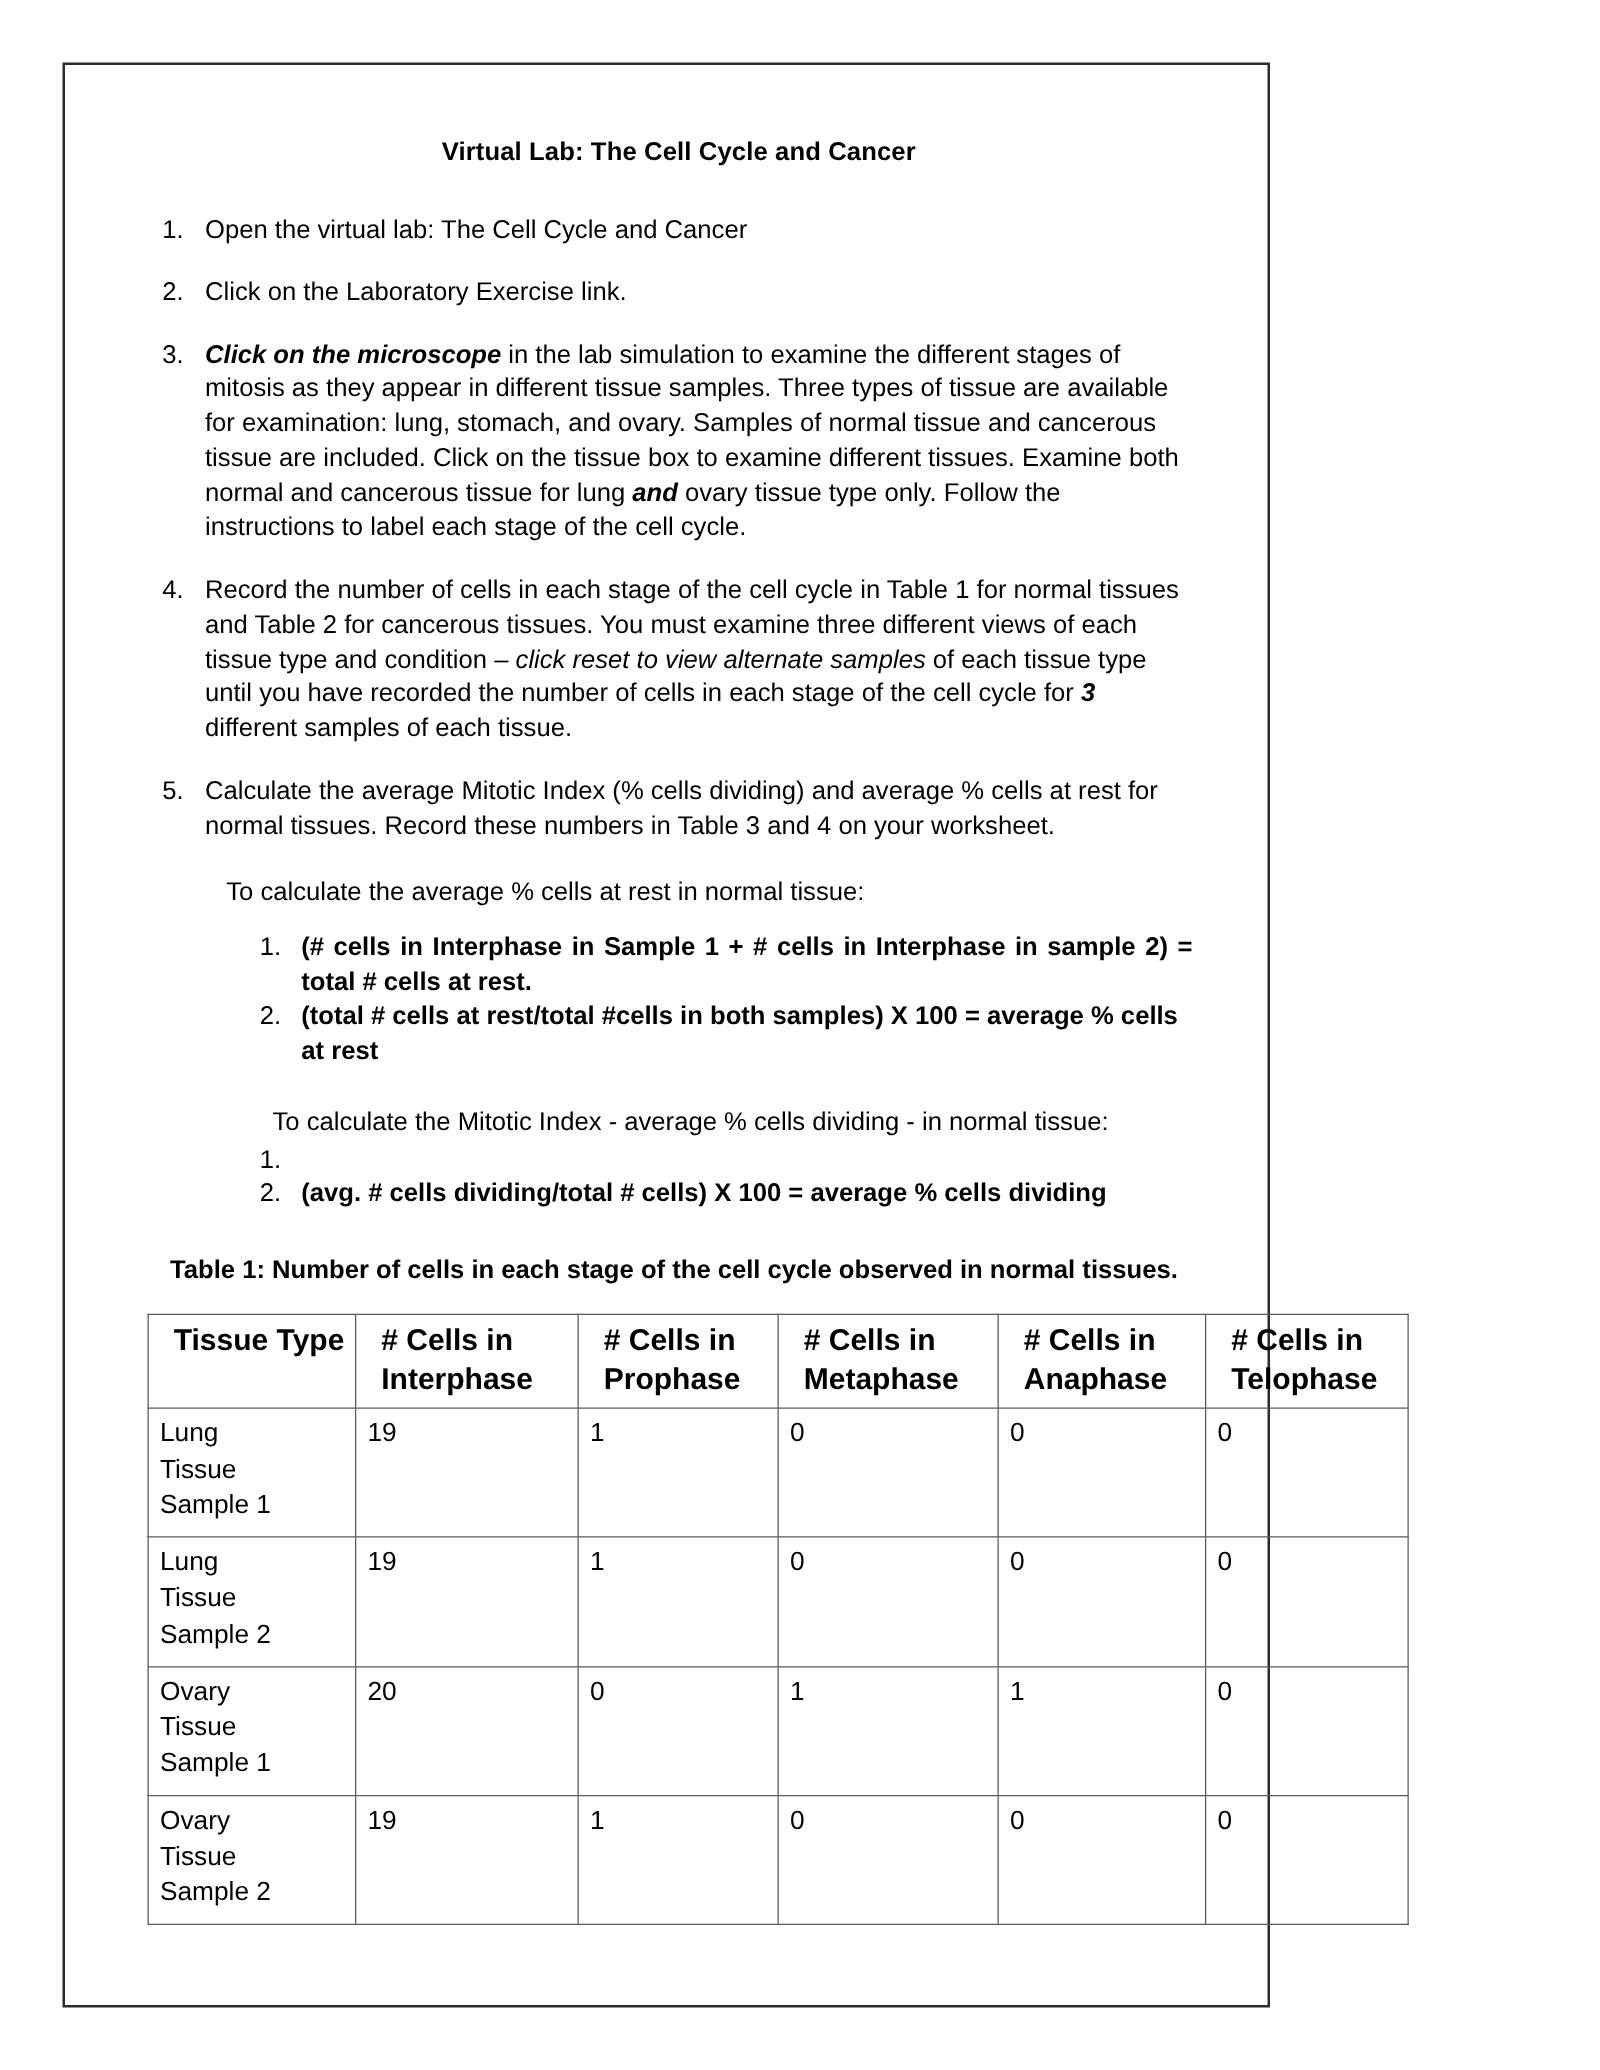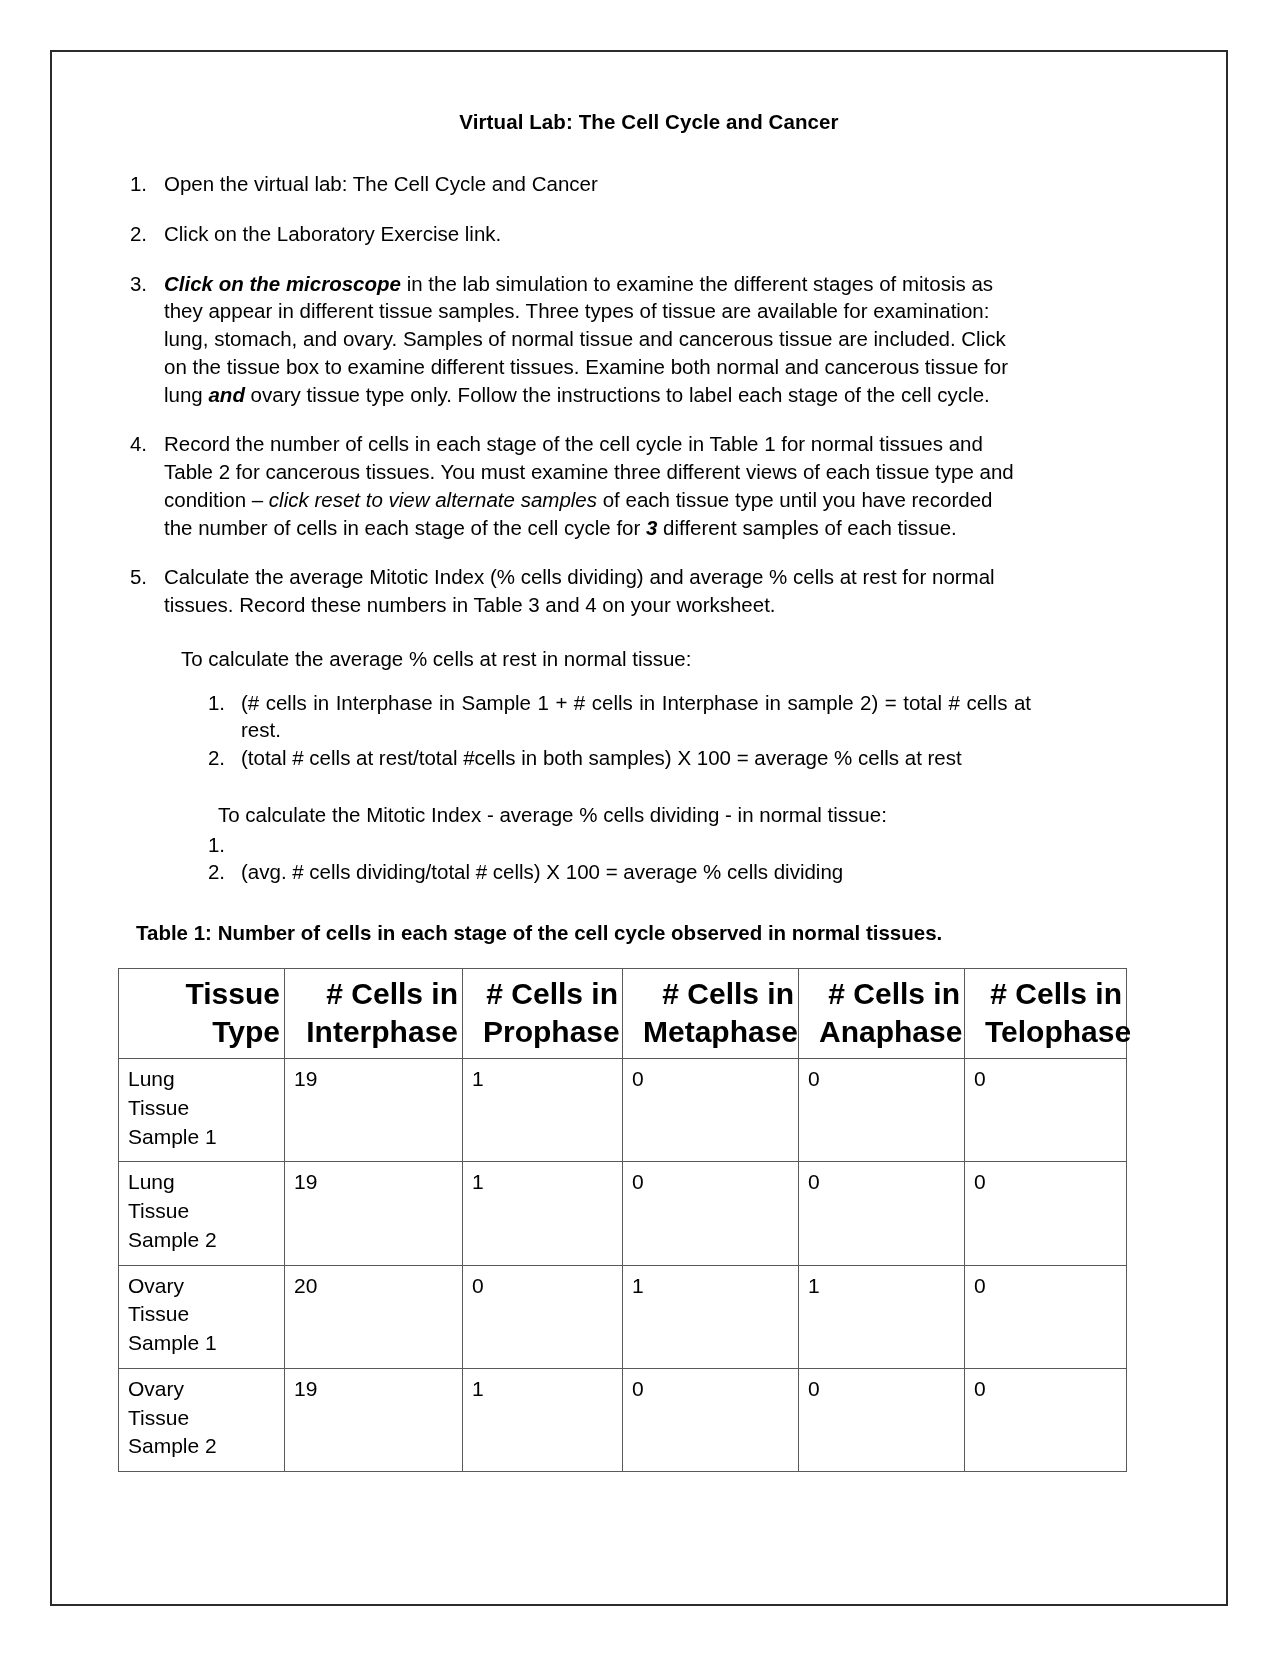--- a/index.html
+++ b/index.html
@@ -15,21 +15,21 @@
     color: #000000;
     position: relative;
     overflow: hidden;
   }
 
   
   .page-sheet {
     position: absolute;
     left: 50px;
     top: 50px;
-    width: 1178px;
+    width: 966px;
     height: 1556px;
     border: 2px solid #2b2b2b;
     background: #ffffff;
   }
 
   .page-inner {
     position: absolute;
     left: 0;
     top: 0;
     right: 0;
@@ -103,20 +103,21 @@
   }
   .sub-num {
     width: 60px;
     flex: 0 0 60px;
     text-align: right;
     padding-right: 16px;
   }
   .sub-text {
     flex: 1 1 auto;
     max-width: 790px;
+    font-weight: bold;
   }
   .sub-text.spread {
     text-align: justify;
     text-align-last: left;
   }
 
   
   .table-caption {
     margin: 34px 0 0 24px;
     font-size: 20.5px;
@@ -135,23 +136,23 @@
     width: 1008px;
     table-layout: fixed;
   }
   table.data-table th,
   table.data-table td {
     border: 1.5px solid #595959;
     vertical-align: top;
     padding: 0;
   }
   table.data-table thead th {
-    text-align: right;
+    text-align: left;
     font-weight: bold;
-    font-size: 30px;
+    font-size: 24px;
     line-height: 1.26;
     padding: 6px 4px 7px 20px;
   }
   table.data-table tbody td {
     font-size: 21px;
     line-height: 1.37;
     padding: 6px 8px 10px 9px;
     font-weight: normal;
   }
   table.data-table tbody td.tissue-cell {

